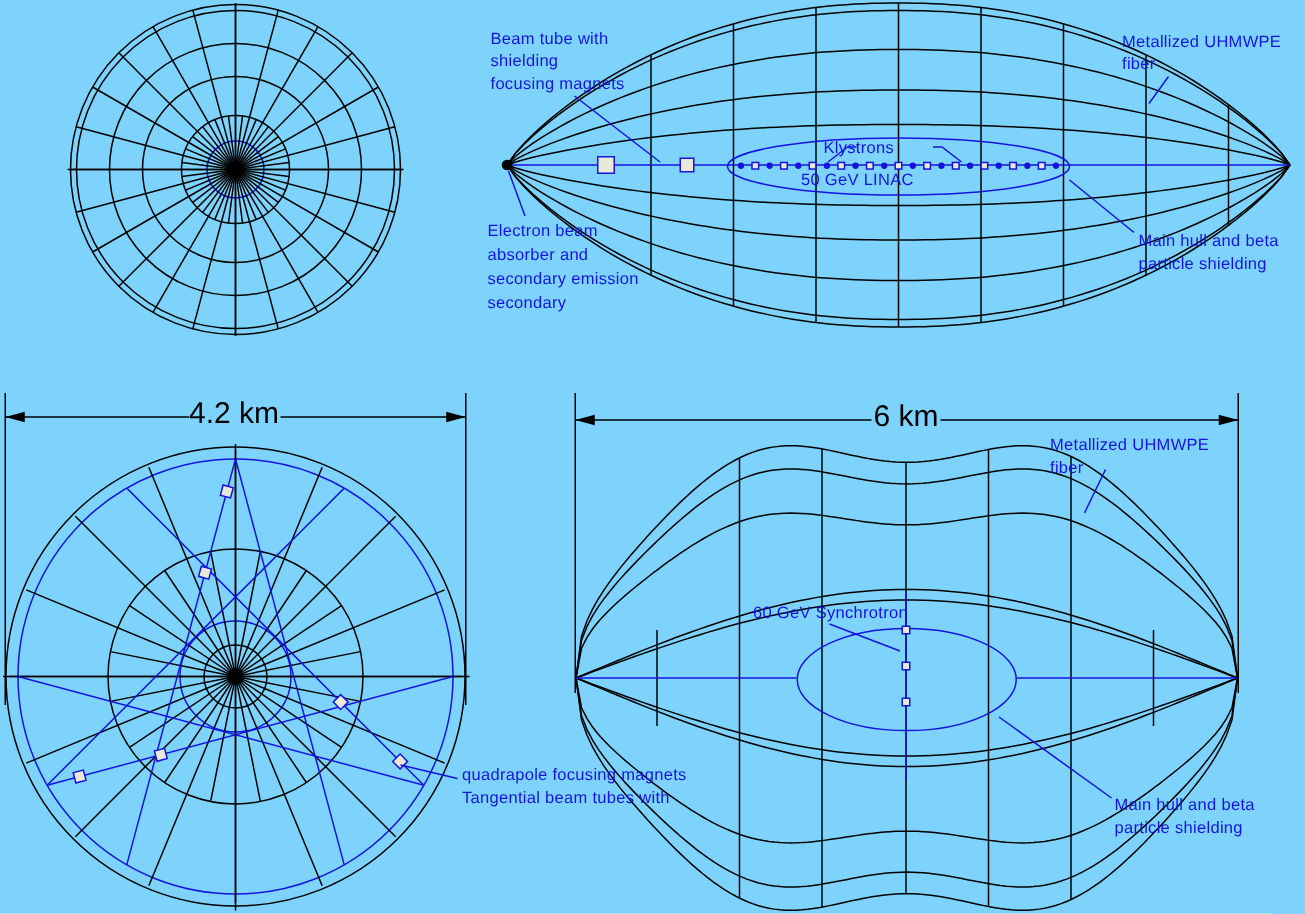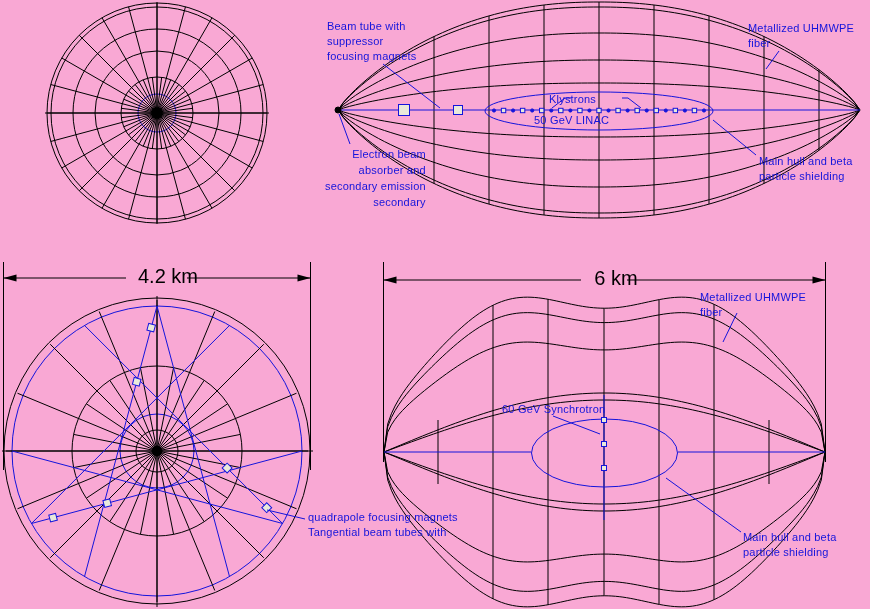--- a/index.html
+++ b/index.html
@@ -1,23 +1,23 @@
 <!DOCTYPE html>
 <html><head>
 <meta charset="utf-8">
 <style>
   html,body{margin:0;padding:0;background:#E9E9DA;}
-  .canvas{position:relative;width:870px;height:609px;background:#f9a8d4;
+  .canvas{position:relative;width:870px;height:609px;background:#7dd3fc;
           font-family:"Liberation Sans",sans-serif;overflow:hidden;}
   svg{position:absolute;left:0;top:0;}
   .lbl{position:absolute;color:#1414DC;font-size:11px;line-height:15px;
        letter-spacing:.2px;white-space:nowrap;}
-  .lbl.lh16{line-height:16px;text-align:right;}
+  .lbl.lh16{line-height:16px;}
   .dim{position:absolute;color:#000;font-size:20px;white-space:nowrap;
-       transform:translateX(-50%);margin-left:12px;}
+       transform:translateX(-50%);}
 </style>
 </head>
 <body>
 
 <div class="canvas">
 
   <svg id="art" width="870" height="609" viewBox="0 0 870 609">
     <g id="v1">
         <circle cx="157" cy="113" r="110" stroke="#000000" fill="none"></circle>
         <circle cx="157" cy="113" r="106" stroke="#000000" fill="none"></circle>
@@ -228,21 +228,21 @@
         <line x1="553" y1="416" x2="600" y2="434" stroke="#1414DC" stroke-width="1"></line>
         <line x1="666" y1="478" x2="741" y2="532" stroke="#1414DC" stroke-width="1"></line>
         <line x1="267" y1="510" x2="305" y2="519" stroke="#1414DC" stroke-width="1"></line>
         <polyline points="552,108 565,98 571,98" fill="none" stroke="#1414DC" stroke-width="1"></polyline>
         <polyline points="641,108 628,98 622,98" fill="none" stroke="#1414DC" stroke-width="1"></polyline>
       </g>
   </svg>
 
   <div class="lbl" style="left:327px;top:19px">
     <div>Beam tube with</div>
-    <div>suppressor</div>
+    <div>shielding</div>
     <div>focusing magnets</div>
   </div>
 
   <div class="lbl" style="left:748px;top:21px">
     <div>Metallized UHMWPE</div>
     <div>fiber</div>
   </div>
 
   <div class="lbl" style="left:549px;top:92px">Klystrons</div>
 

